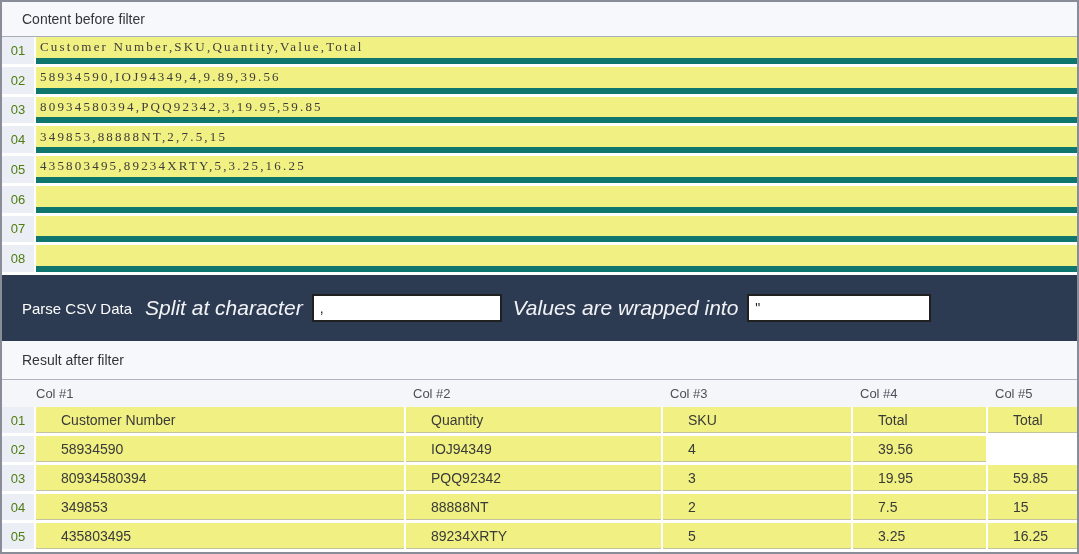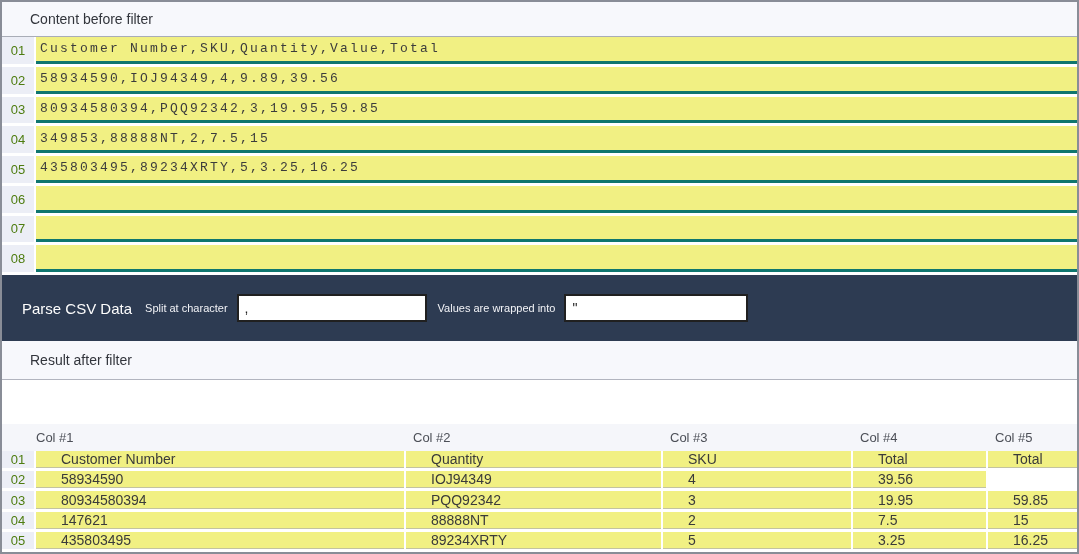--- a/index.html
+++ b/index.html
@@ -5,59 +5,59 @@
   html,body{margin:0;padding:0;background:#fff;}
   .page{
     width:1079px;height:554px;box-sizing:border-box;
     border:2px solid #898d97;background:#fff;
     font-family:"Liberation Sans",sans-serif;
     display:flex;flex-direction:column;overflow:hidden;
   }
   
   .section-header{
     background:#f7f8fc;border-bottom:1px solid #a9adb7;
-    display:flex;align-items:center;padding-left:28px;
+    display:flex;align-items:center;padding-left:20px;
     font-size:14px;color:#32353c;flex:0 0 auto;
   }
   .header-top{height:34px;}
   .header-result{height:38px;border-bottom:1px solid #b2b5bf;}
   
   .editor{height:238px;flex:0 0 auto;display:flex;flex-direction:column;background:#fff;}
   .editor-row{flex:1;display:grid;grid-template-columns:32px auto;column-gap:2px;min-height:0;}
   .cell-pad{height:calc(100% - 3px);box-sizing:border-box;}
   .ln{
     background:#eceef6;color:#4d7c0f;font-size:13px;
     display:flex;align-items:center;justify-content:center;
   }
   .editor-content{
-    background:#f1f083;border-bottom:3px solid #0f766e;
+    background:#f1f083;border-bottom:6px solid #0f766e;
     display:flex;align-items:center;padding-left:4px;
-    font-family:Liberation Mono, monospace;font-size:13px;
+    font-family:Liberation Serif, serif;font-size:13px;
     letter-spacing:2.2px;color:#3c3c3c;white-space:pre;overflow:hidden;
   }
   
   .parse-bar{
     height:66px;flex:0 0 auto;background:#2d3b52;
     display:flex;align-items:center;padding-left:20px;color:#fff;
   }
   .bar-title{font-size:15px;color:#fdfdfd;text-align:right;}
-  .bar-label{font-size:11px;color:#f2f3f7;margin-left:13px;margin-right:9px;}
+  .bar-label{font-style:italic;font-size:21px;color:#f2f3f7;margin-left:13px;margin-right:9px;}
   .bar-label2{margin-left:11px;}
   .bar-input{
     box-sizing:border-box;height:28px;border:2px solid #202020;background:#fff;
     font-family:"Liberation Sans",sans-serif;font-size:14px;color:#222;
     padding:0 0 0 6px;outline:none;
   }
   .input-split{width:190px;}
   .input-wrap{width:184px;}
   
   .grid-row{display:grid;grid-template-columns:32px 368px 255px 188px 133px auto;column-gap:2px;}
   .col-header-row{
     height:27px;flex:0 0 auto;background:#f5f6fa;
-    align-items:center;font-size:13px;color:#4c4f57;margin-top:44px;
+    align-items:center;font-size:13px;color:#4c4f57;
   }
   .col-header-cell{padding-left:7px;overflow:hidden;white-space:nowrap;}
   .col-header-cell.first{padding-left:0;}
   .result-rows{flex:1;display:flex;flex-direction:column;background:#fff;}
   .result-row{flex:1;min-height:0;}
   .rcell{
     background:#f1f083;border-bottom:1px solid #c3c3a0;
     display:flex;align-items:center;padding-left:25px;
     font-size:14px;color:#3a3a3a;white-space:nowrap;overflow:hidden;
   }
@@ -146,21 +146,21 @@
       <div class="grid-row result-row">
         <div class="ln cell-pad">03</div>
         <div class="rcell cell-pad">80934580394</div>
         <div class="rcell cell-pad">PQQ92342</div>
         <div class="rcell cell-pad">3</div>
         <div class="rcell cell-pad">19.95</div>
         <div class="rcell cell-pad">59.85</div>
       </div>
       <div class="grid-row result-row">
         <div class="ln cell-pad">04</div>
-        <div class="rcell cell-pad">147621</div>
+        <div class="rcell cell-pad">349853</div>
         <div class="rcell cell-pad">88888NT</div>
         <div class="rcell cell-pad">2</div>
         <div class="rcell cell-pad">7.5</div>
         <div class="rcell cell-pad">15</div>
       </div>
       <div class="grid-row result-row">
         <div class="ln cell-pad">05</div>
         <div class="rcell cell-pad">435803495</div>
         <div class="rcell cell-pad">89234XRTY</div>
         <div class="rcell cell-pad">5</div>

